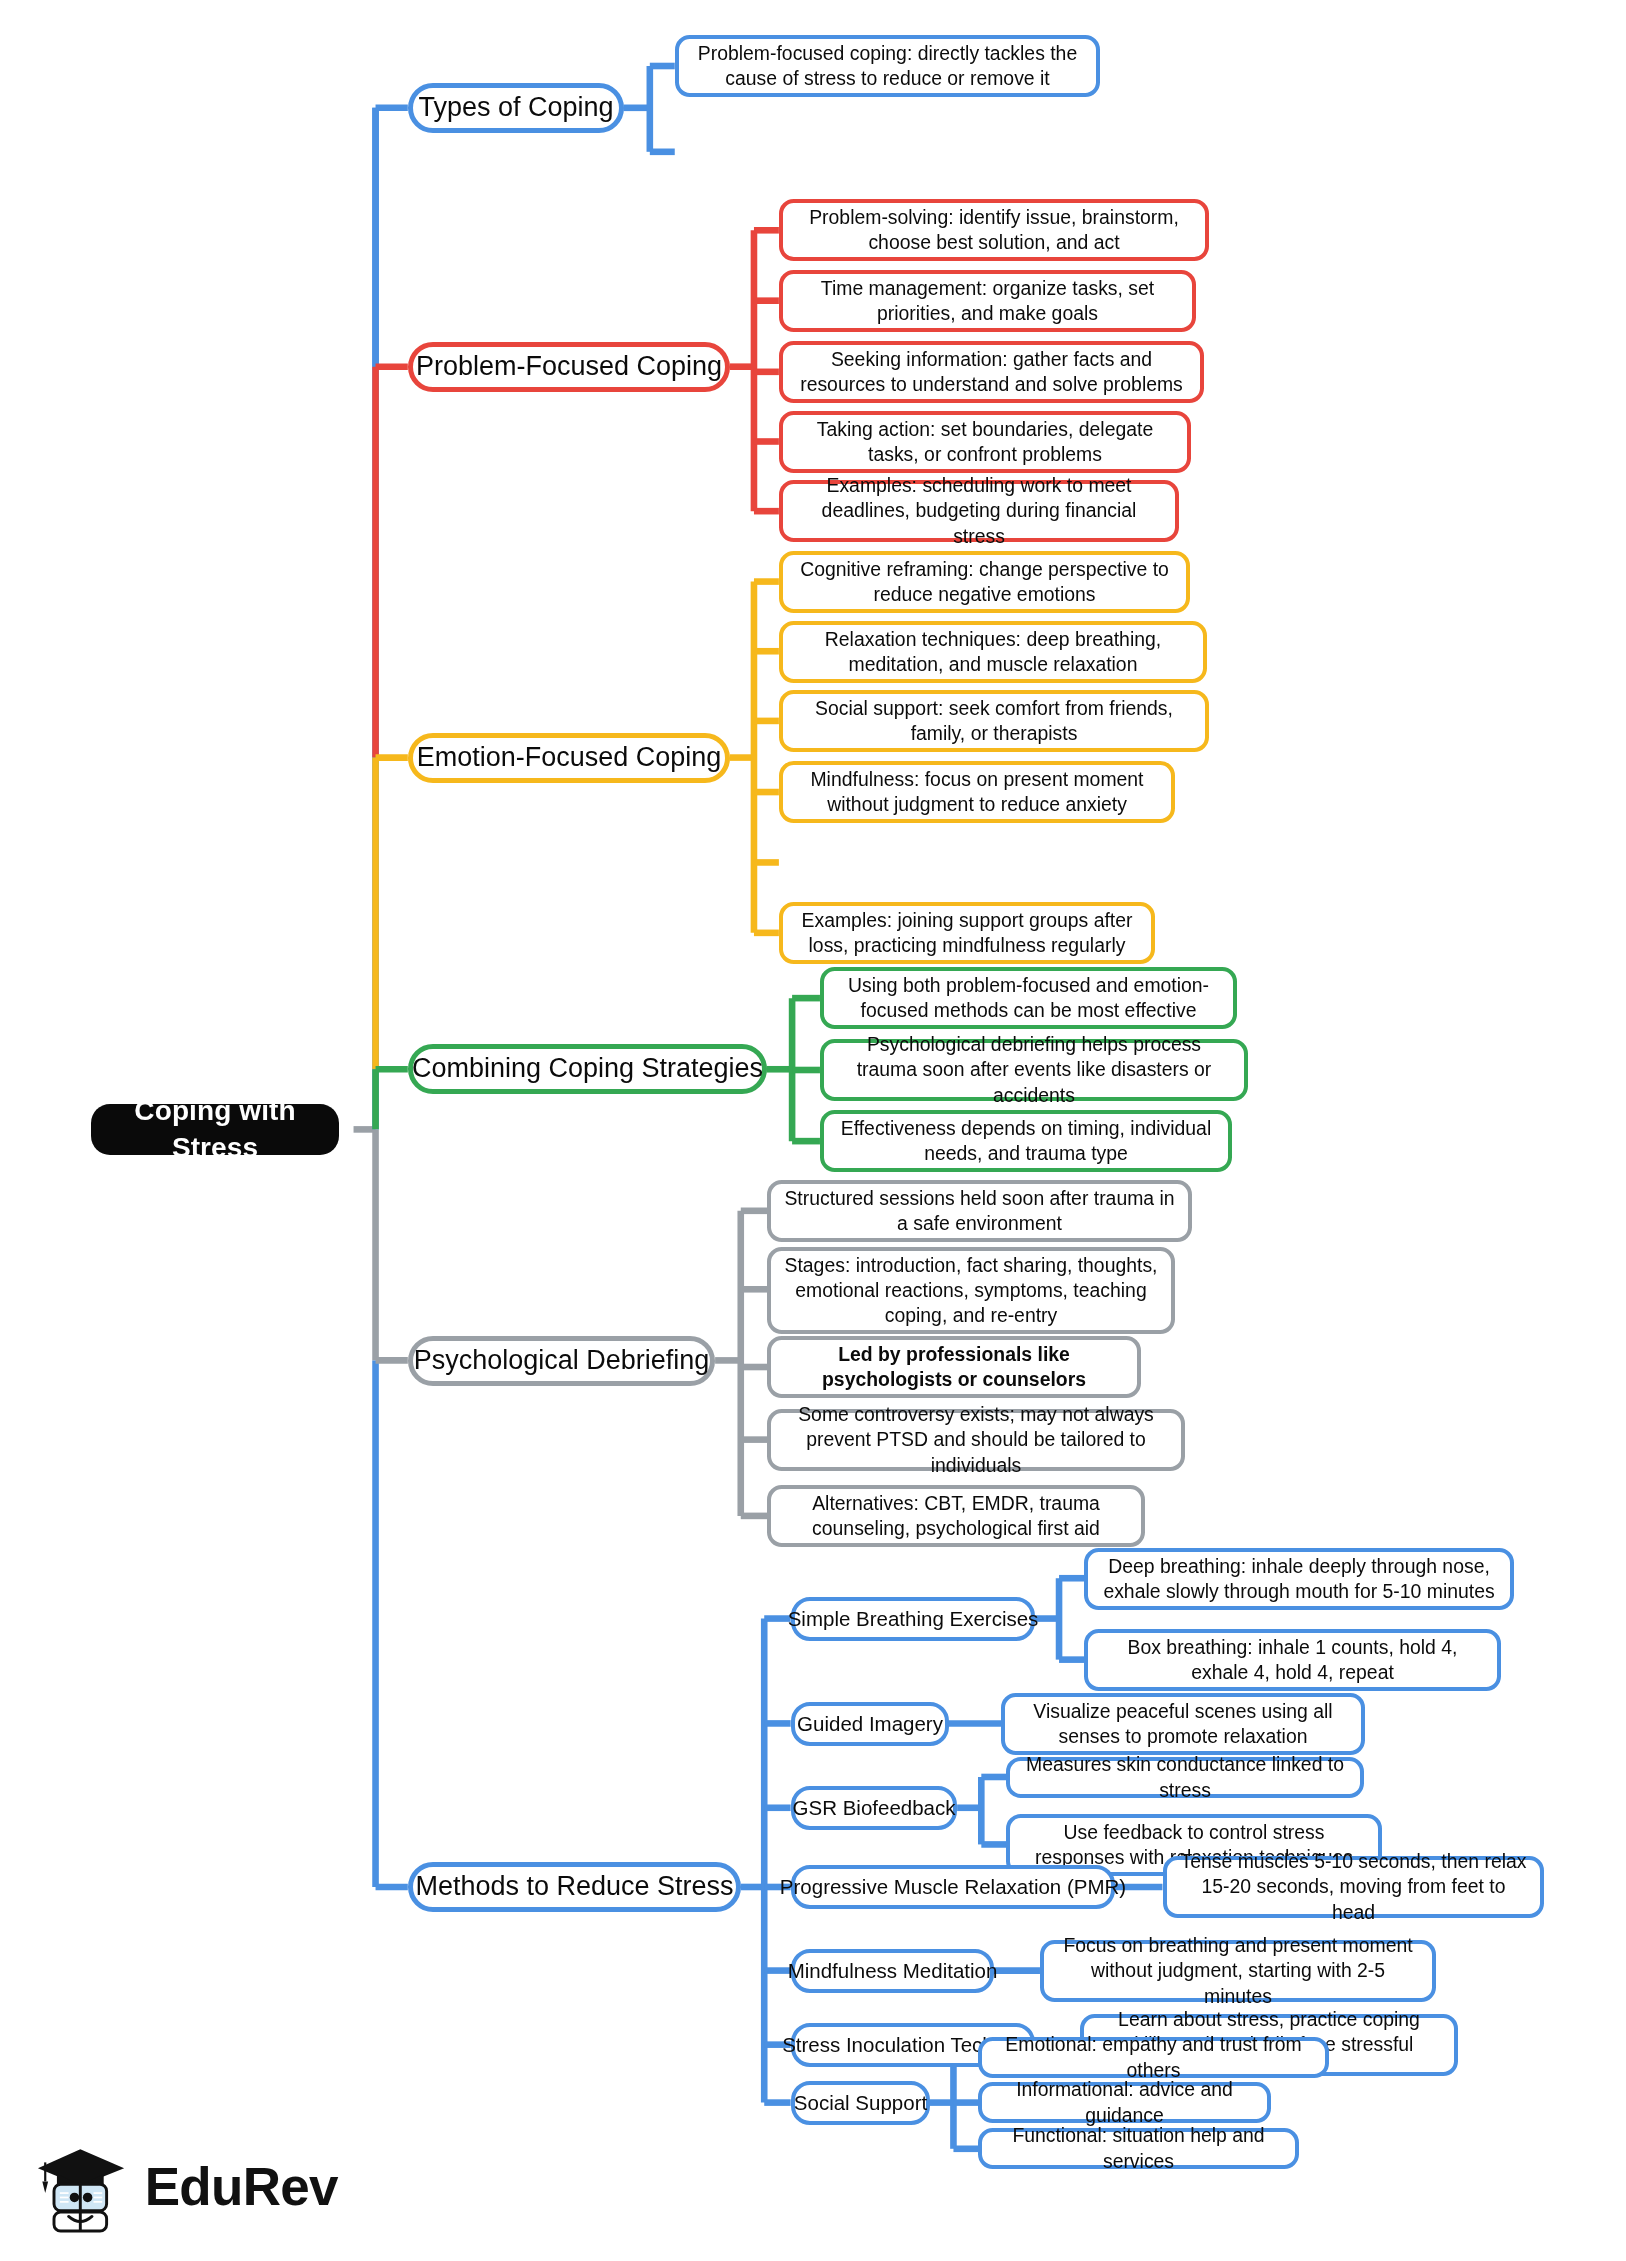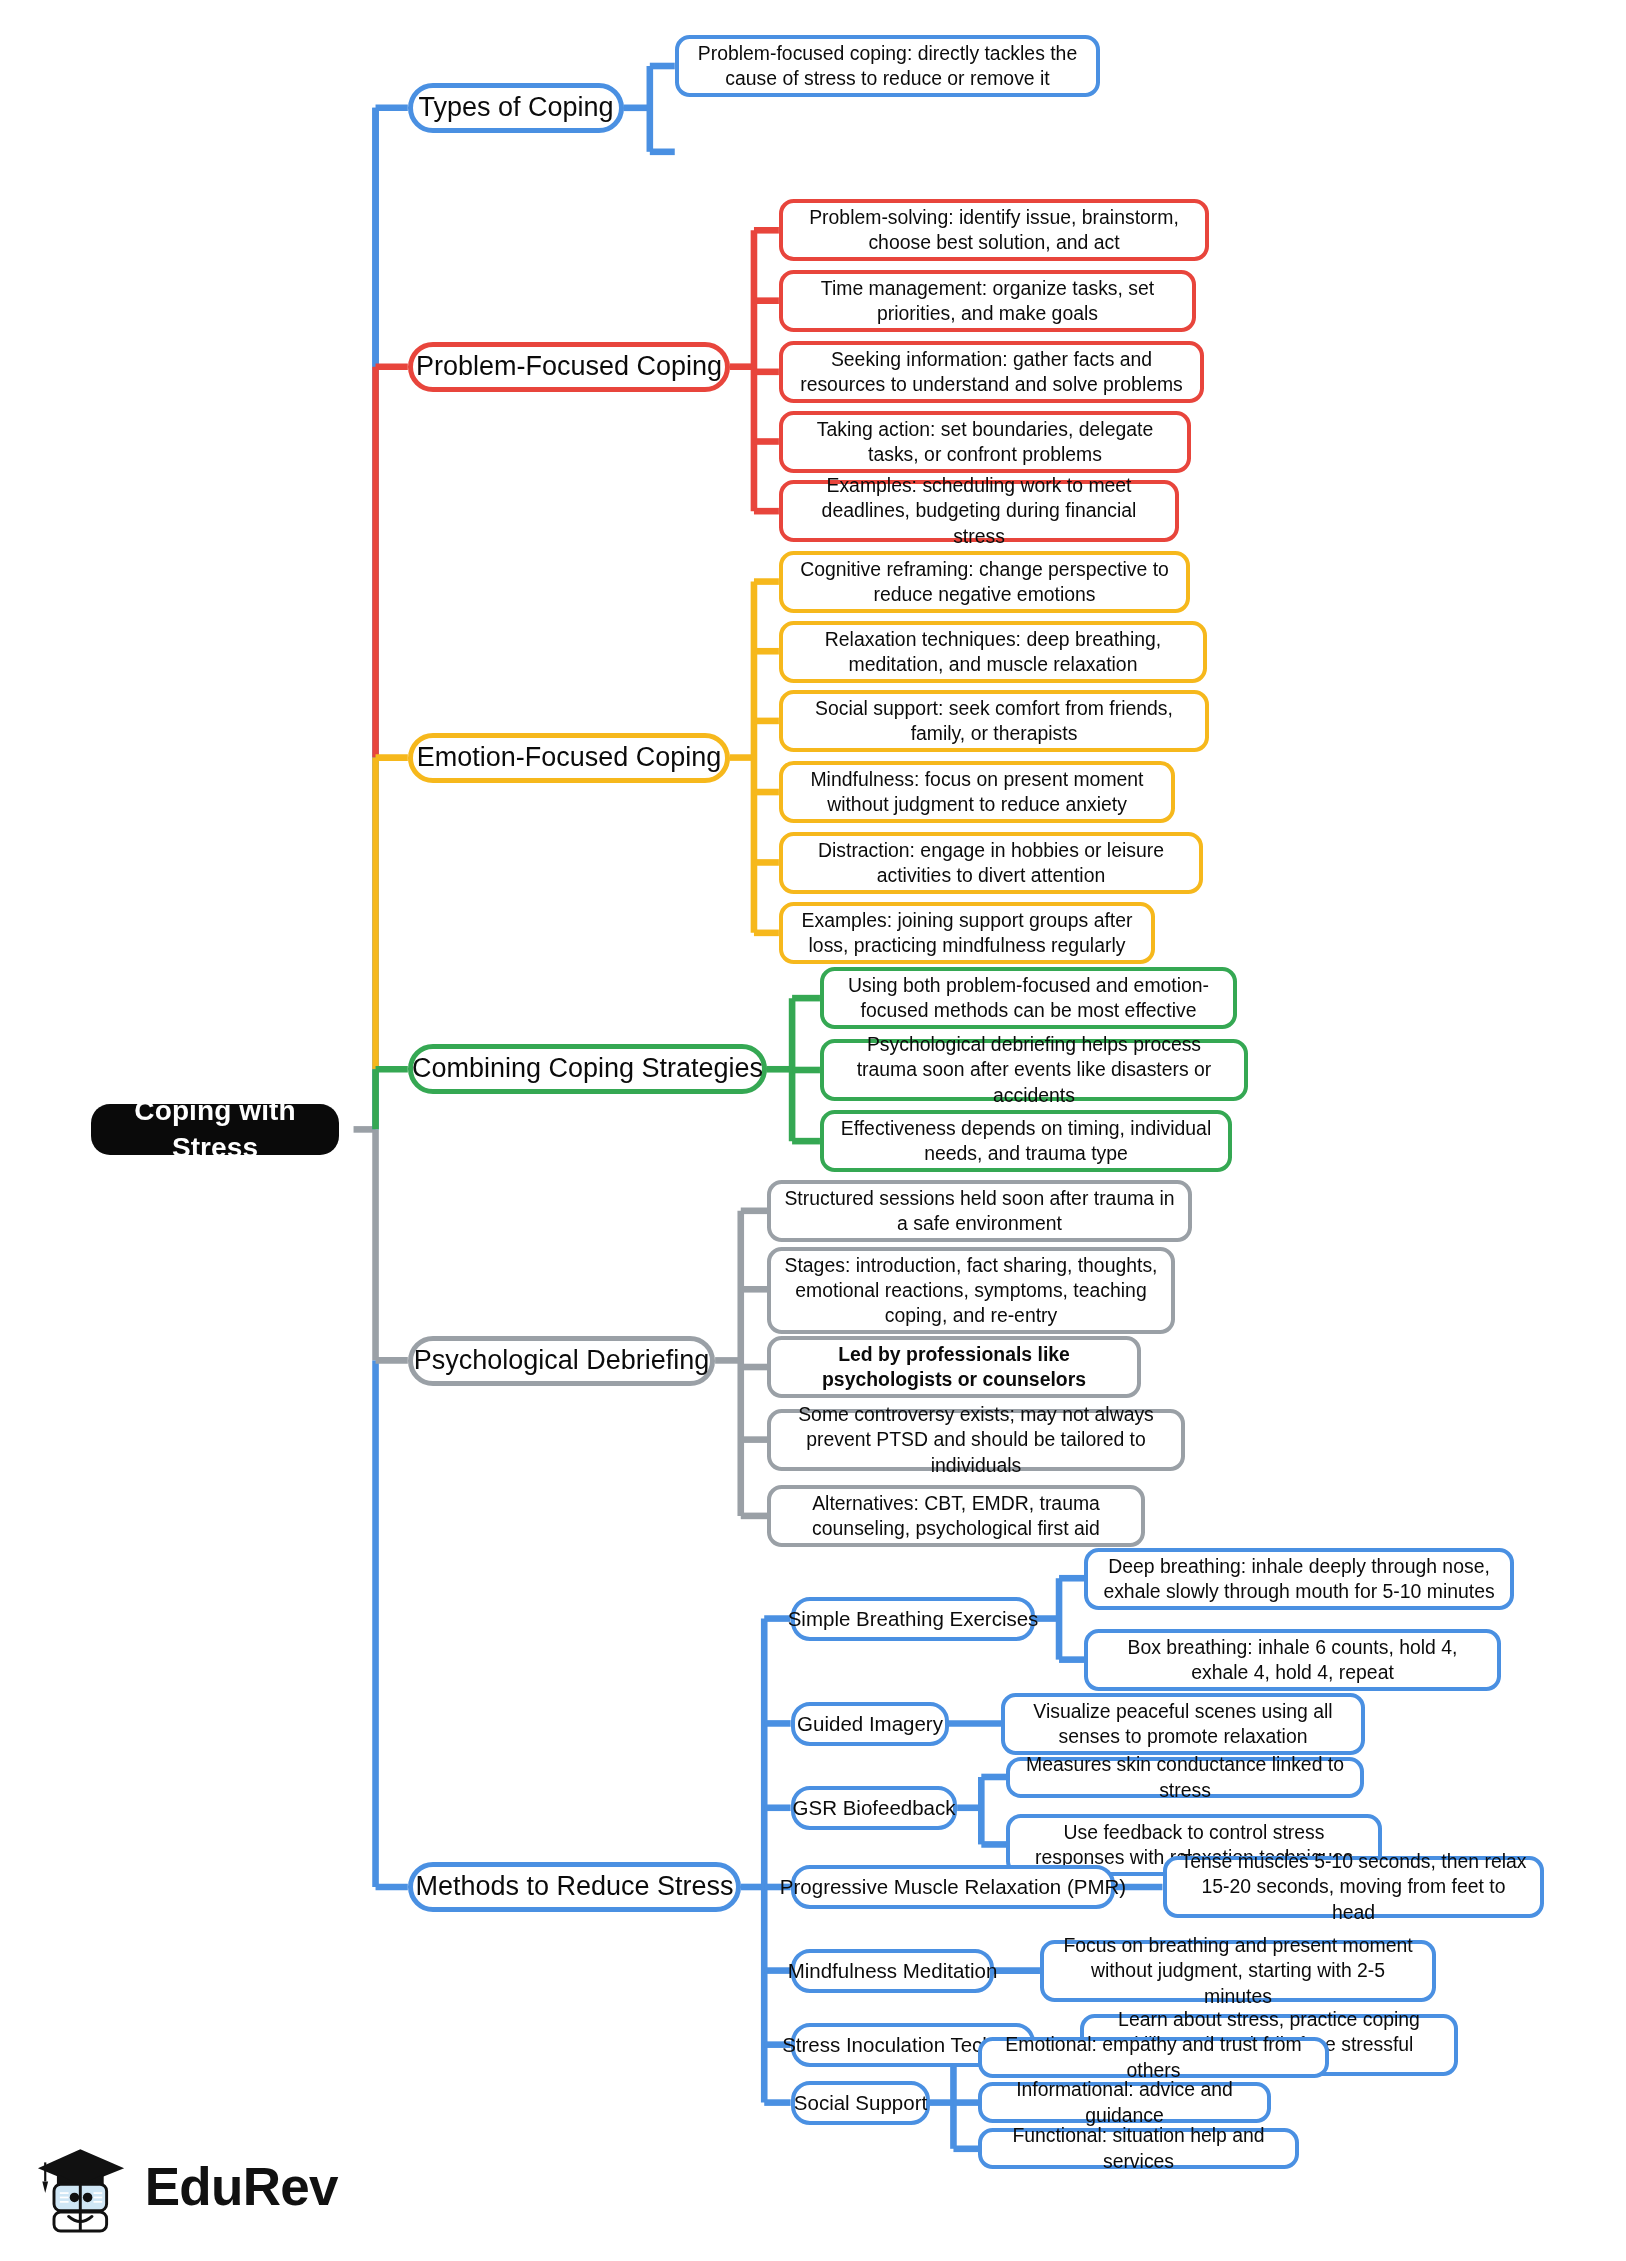--- a/index.html
+++ b/index.html
@@ -225,23 +225,20 @@
   </div>
   <div class="node leaf c-yellow" style="left:779px; top:621px; width:428px; height:62px;">
     <span>Relaxation techniques: deep breathing, meditation, and muscle relaxation</span>
   </div>
   <div class="node leaf c-yellow" style="left:779px; top:690px; width:430px; height:62px;">
     <span>Social support: seek comfort from friends, family, or therapists</span>
   </div>
   <div class="node leaf c-yellow" style="left:779px; top:761px; width:396px; height:62px;">
     <span>Mindfulness: focus on present moment without judgment to reduce anxiety</span>
   </div>
-  <div class="node leaf c-yellow" style="left:779px; top:832px; width:424px; height:62px;">
-    <span>Distraction: engage in hobbies or leisure activities to divert attention</span>
-  </div>
   <div class="node leaf c-yellow" style="left:779px; top:902px; width:376px; height:62px;">
     <span>Examples: joining support groups after loss, practicing mindfulness regularly</span>
   </div>
 
   <div class="node branch c-green" style="left:408px; top:1044px; width:359px; height:50px;">
     <span>Combining Coping Strategies</span>
   </div>
   <div class="node leaf c-green" style="left:820px; top:967px; width:417px; height:62px;">
     <span>Using both problem-focused and emotion-focused methods can be most effective</span>
   </div>
@@ -275,21 +272,21 @@
     <span>Methods to Reduce Stress</span>
   </div>
 
   <div class="node mid c-blue" style="left:791px; top:1597px; width:244px; height:44px;">
     <span>Simple Breathing Exercises</span>
   </div>
   <div class="node leaf c-blue" style="left:1084px; top:1548px; width:430px; height:62px;">
     <span>Deep breathing: inhale deeply through nose, exhale slowly through mouth for 5-10 minutes</span>
   </div>
   <div class="node leaf c-blue" style="left:1084px; top:1629px; width:417px; height:62px;">
-    <span>Box breathing: inhale 6 counts, hold 4, exhale 4, hold 4, repeat</span>
+    <span>Box breathing: inhale 1 counts, hold 4, exhale 4, hold 4, repeat</span>
   </div>
 
   <div class="node mid c-blue" style="left:791px; top:1702px; width:158px; height:44px;">
     <span>Guided Imagery</span>
   </div>
   <div class="node leaf c-blue" style="left:1001px; top:1693px; width:364px; height:62px;">
     <span>Visualize peaceful scenes using all senses to promote relaxation</span>
   </div>
 
   <div class="node mid c-blue" style="left:791px; top:1786px; width:166px; height:44px;">

